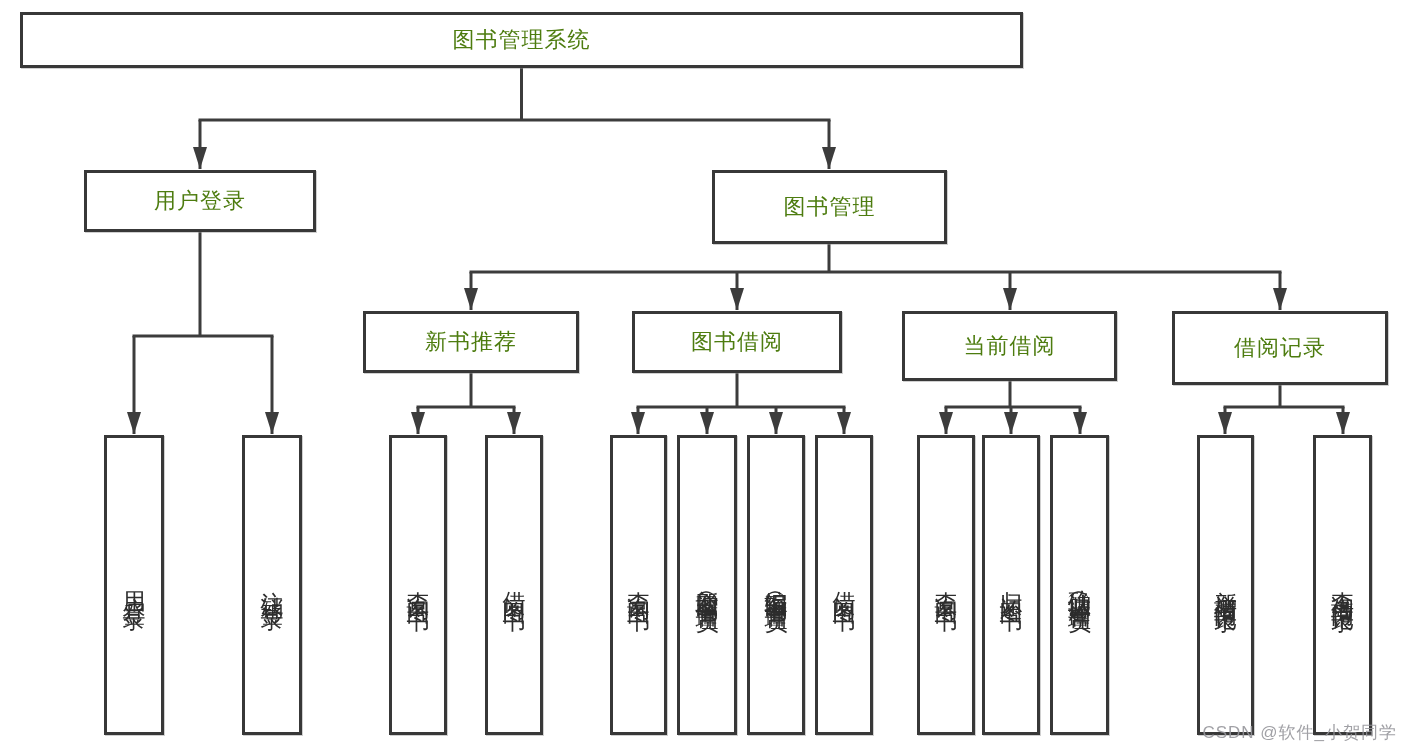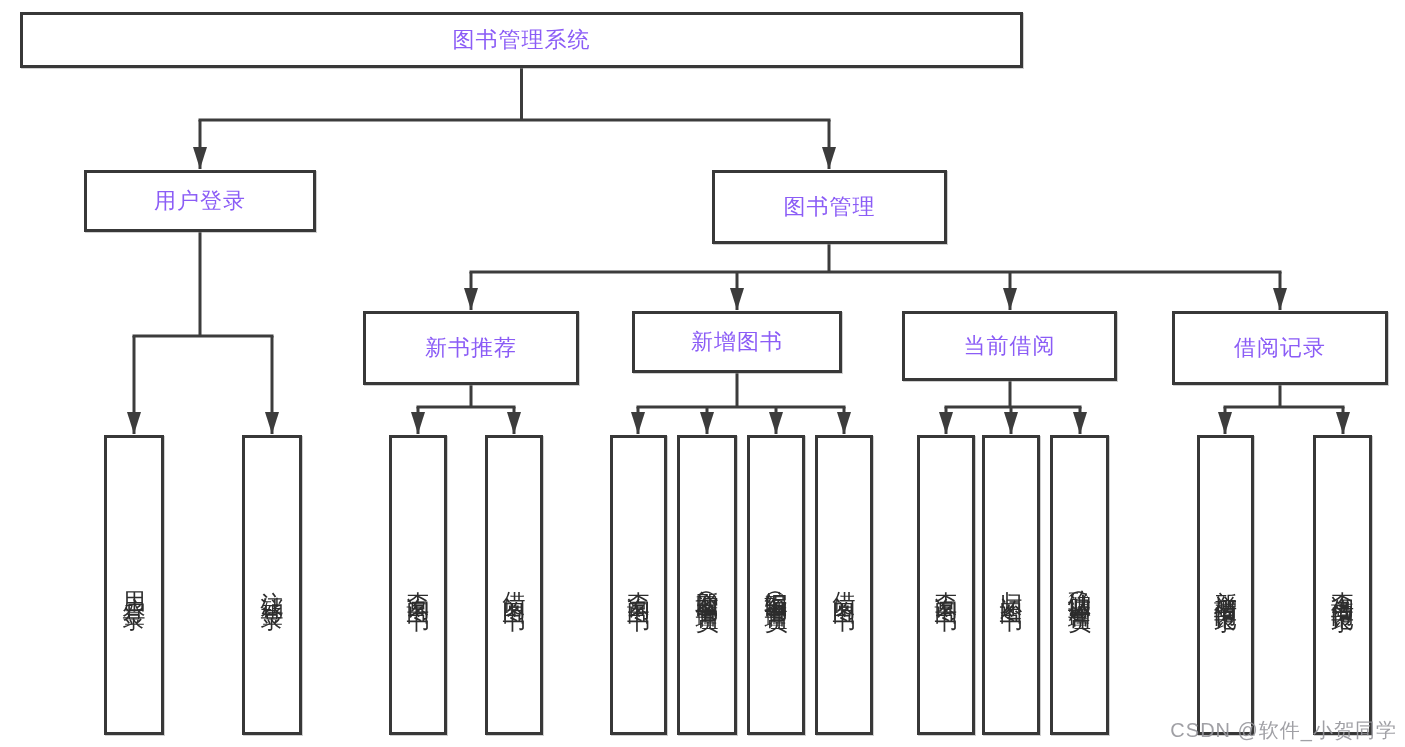--- a/index.html
+++ b/index.html
@@ -16,39 +16,39 @@
     box-sizing:border-box;
     background:#ffffff;
     border:3px solid #383838;
     box-shadow:1px 1px 0 0 rgba(150,150,150,0.45);
     display:flex;
     align-items:center;
     justify-content:center;
   }
   .lbl{
     font-size:22px;
-    color:#8b5cf6;
+    color:#4d7c0f;
     letter-spacing:1px;
     white-space:nowrap;
   }
   .vlbl{
     display:block;
     writing-mode:vertical-rl;
     text-orientation:mixed;
     font-size:23px;
     color:#2d2d2d;
     letter-spacing:6px;
     line-height:1;
     white-space:nowrap;
   }
   .watermark{
     position:absolute;
     right:8px;
     bottom:3px;
-    font-size:20px;
+    font-size:17px;
     color:rgba(150,150,155,0.9);
     letter-spacing:1px;
     white-space:nowrap;
   }
 </style>
 </head>
 <body>
 
 <div class="canvas">
 
@@ -99,25 +99,25 @@
     <span class="lbl">图书管理系统</span>
   </div>
 
   <div class="box" style="left:84px;top:170px;width:232px;height:62px">
     <span class="lbl">用户登录</span>
   </div>
   <div class="box" style="left:712px;top:170px;width:235px;height:74px">
     <span class="lbl">图书管理</span>
   </div>
 
-  <div class="box" style="left:363px;top:311px;width:216px;height:74px">
+  <div class="box" style="left:363px;top:311px;width:216px;height:62px">
     <span class="lbl">新书推荐</span>
   </div>
   <div class="box" style="left:632px;top:311px;width:210px;height:62px">
-    <span class="lbl">新增图书</span>
+    <span class="lbl">图书借阅</span>
   </div>
   <div class="box" style="left:902px;top:311px;width:215px;height:70px">
     <span class="lbl">当前借阅</span>
   </div>
   <div class="box" style="left:1172px;top:311px;width:216px;height:74px">
     <span class="lbl">借阅记录</span>
   </div>
 
   <div class="box" style="left:104px;top:435px;width:60px;height:300px">
     <span class="vlbl">用户登录</span>

